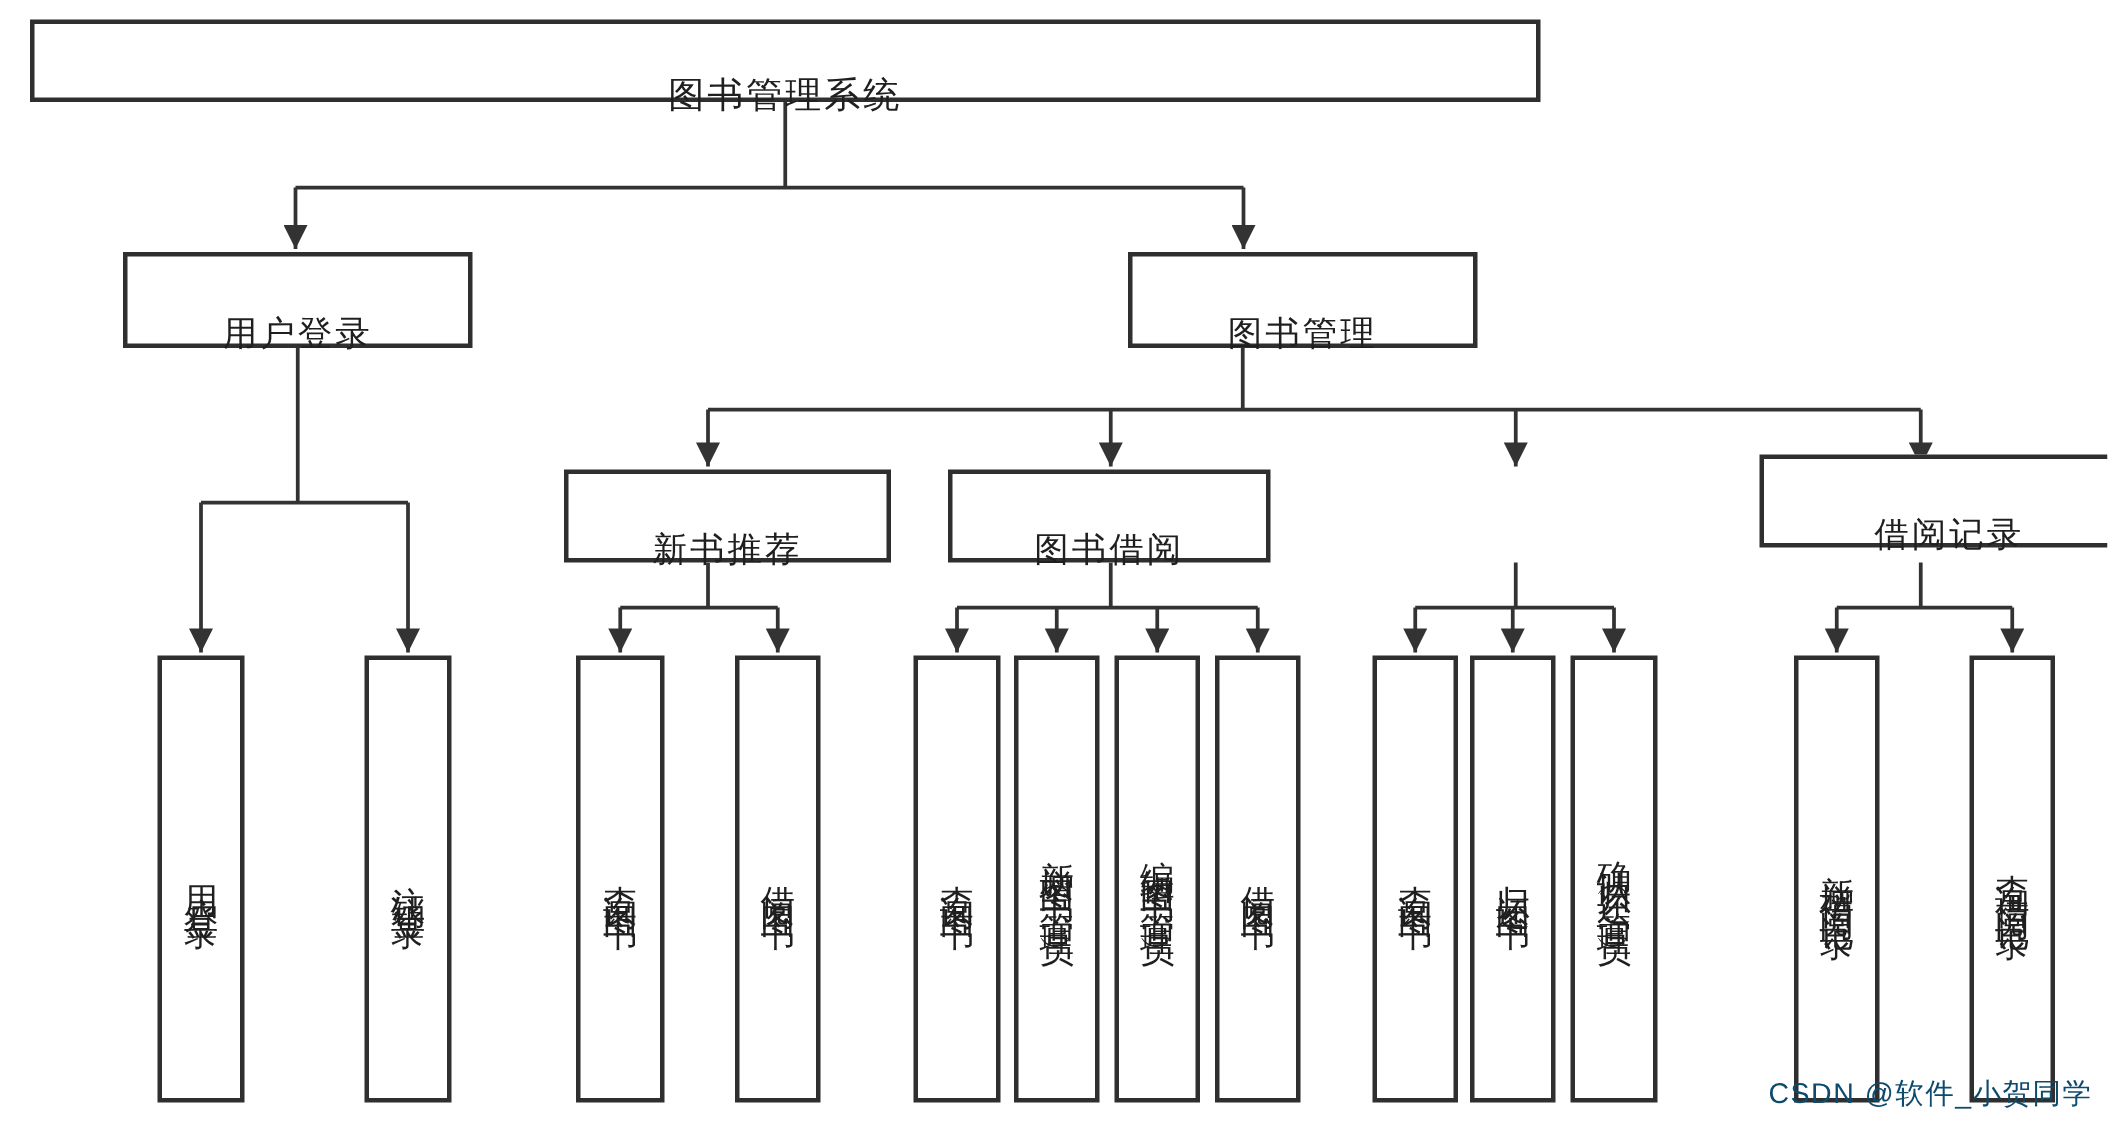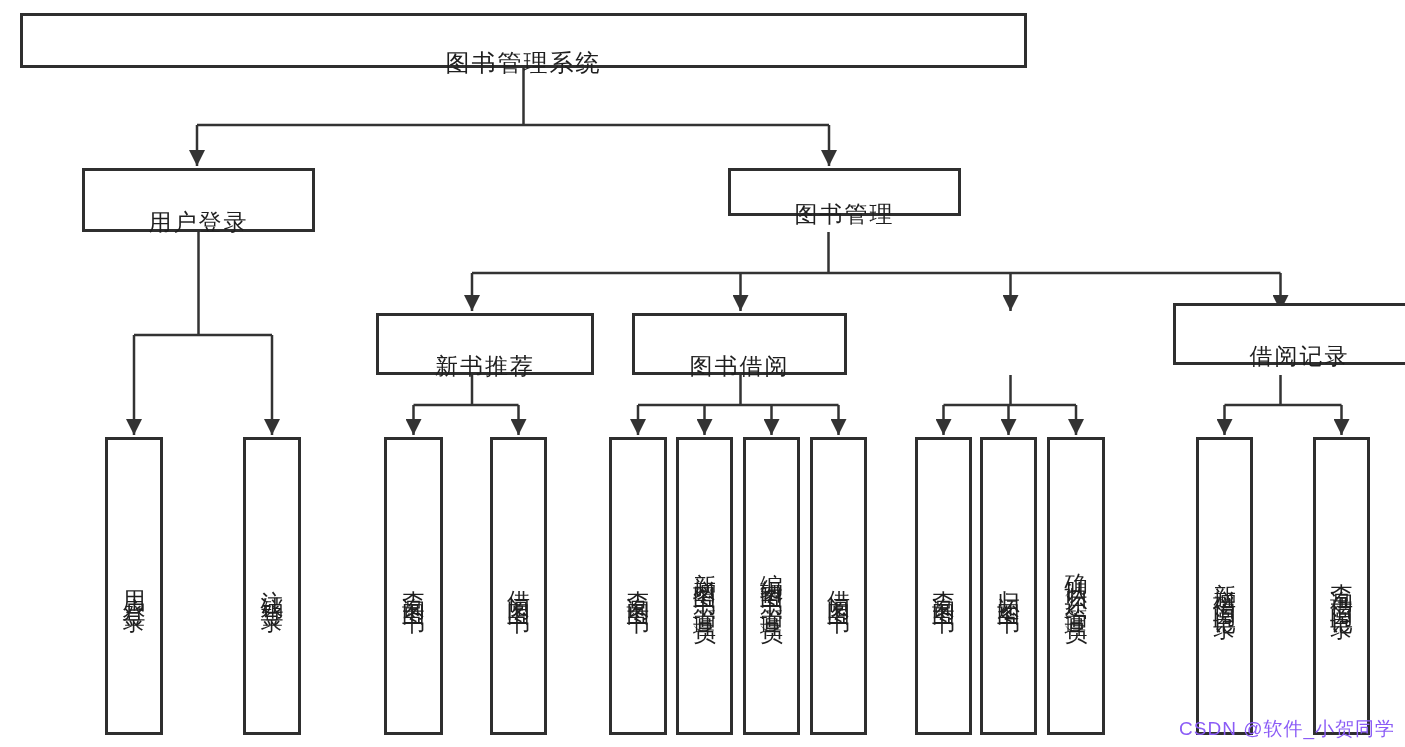--- a/index.html
+++ b/index.html
@@ -51,21 +51,21 @@
     text-orientation: mixed;
     font-size: 23px;
     letter-spacing: 7px;
     line-height: 1;
   }
   .watermark {
     position: absolute;
     right: 10px;
     bottom: 5px;
     font-size: 19px;
-    color: #8b5cf6;
+    color: #0c4a6e;
     letter-spacing: 1px;
     white-space: nowrap;
   }
 </style>
 </head>
 <body>
 
 <div class="canvas">
 
   <svg class="connectors" viewBox="0 0 1405 747" xmlns="http://www.w3.org/2000/svg">
@@ -109,21 +109,21 @@
     <path class="link" marker-end="url(#arr)" d="M1341.5,405 L1341.5,435"></path>
   </svg>
 
   <div class="box h root" style="left:20px;top:13px;width:1007px;height:55px">
     <span>图书管理系统</span>
   </div>
 
   <div class="box h" style="left:82px;top:168px;width:233px;height:64px">
     <span>用户登录</span>
   </div>
-  <div class="box h" style="left:728px;top:168px;width:233px;height:48px">
+  <div class="box h" style="left:752px;top:168px;width:233px;height:64px">
     <span>图书管理</span>
   </div>
 
   <div class="box h" style="left:376px;top:313px;width:218px;height:62px">
     <span>新书推荐</span>
   </div>
   <div class="box h" style="left:632px;top:313px;width:215px;height:62px">
     <span>图书借阅</span>
   </div>
   <div class="box h" style="left:1173px;top:303px;width:253px;height:62px">

